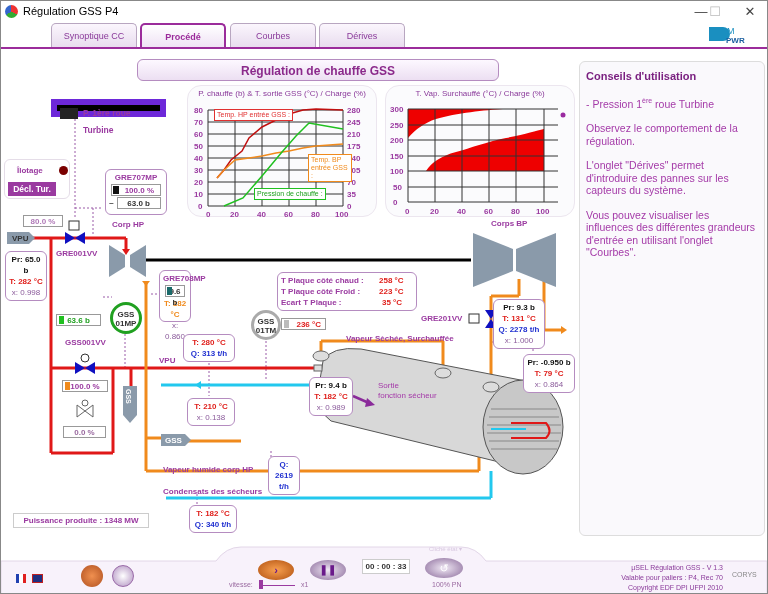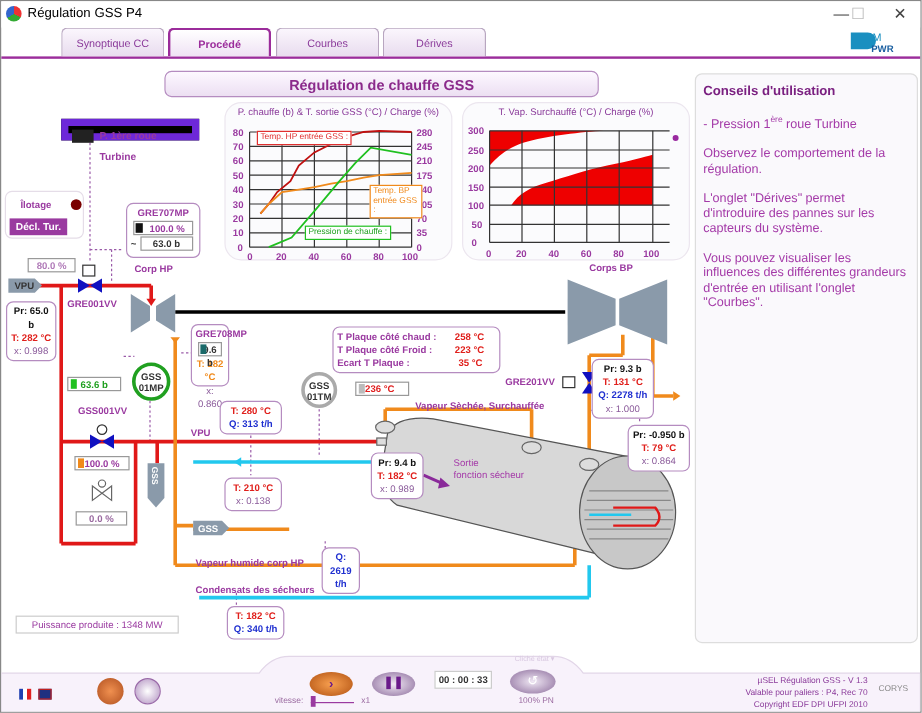--- a/index.html
+++ b/index.html
@@ -304,21 +304,21 @@
 <div class="abs inp" style="left:62px;top:425px;width:43px;color:#9a6aa0">0.0 %</div>
 <div class="abs" style="left:124px;top:388px;font-size:7px;font-weight:bold;color:#fff;writing-mode:vertical-rl">GSS</div>
 <div class="abs" style="left:164px;top:435px;font-size:8px;font-weight:bold;color:#fff">GSS</div>
 
 <div class="abs box" style="left:276px;top:271px;width:140px;text-align:left;color:#9a3aa0">
   <div><span style="display:inline-block;width:98px">T Plaque côté chaud :</span><span class="red">258 °C</span></div>
   <div><span style="display:inline-block;width:98px">T Plaque côté Froid :</span><span class="red">223 °C</span></div>
   <div><span style="display:inline-block;width:101px">Ecart T Plaque :</span><span class="red">35 °C</span></div>
 </div>
 <div class="abs" style="left:250px;top:309px;width:30px;height:30px;border:3px solid #aaa;border-radius:50%;background:#fff;font-size:8px;font-weight:bold;text-align:center;line-height:9px;padding-top:4px;color:#333"><span>GSS</span><br><span>01TM</span></div>
-<div class="abs inp" style="left:295px;top:317px;width:45px;color:#e02020;position:absolute;text-align:center;padding-right:4px"><span style="position:absolute;left:2px;top:1px;width:5px;height:8px;background:#bbb"></span><span>236 °C</span></div>
+<div class="abs inp" style="left:280px;top:317px;width:45px;color:#e02020;position:absolute;text-align:right;padding-right:4px"><span style="position:absolute;left:2px;top:1px;width:5px;height:8px;background:#bbb"></span><span>236 °C</span></div>
 <div class="abs box" style="left:182px;top:333px;width:52px">
     <div class="red">T: 280 °C</div>
     <div class="blue">Q: 313 t/h</div>
   </div>
 <div class="abs lbl" style="left:158px;top:355px">VPU</div>
 <div class="abs box" style="left:186px;top:397px;width:48px">
     <div class="red">T: 210 °C</div>
     <div class="gray">x: 0.138</div>
   </div>
 <div class="abs lbl" style="left:345px;top:333px">Vapeur Sèchée, Surchauffée</div>
@@ -344,21 +344,21 @@
     <div>Sortie</div>
     <div>fonction sécheur</div>
   </div>
 <div class="abs box" style="left:267px;top:455px;width:32px;color:#2030d0">Q: 2619 t/h</div>
 <div class="abs lbl" style="left:162px;top:464px">Vapeur humide corp HP</div>
 <div class="abs lbl" style="left:162px;top:486px">Condensats des sécheurs</div>
 <div class="abs box" style="left:188px;top:504px;width:48px">
     <div class="red">T: 182 °C</div>
     <div class="blue">Q: 340 t/h</div>
   </div>
-<div class="abs" style="left:12px;top:512px;width:136px;height:15px;border:1px solid #ccc;font-size:8px;font-weight:normal;color:#9a3aa0;line-height:14px;text-align:center;background:#fff">Puissance produite : 1348 MW</div>
+<div class="abs" style="left:12px;top:512px;width:136px;height:15px;border:1px solid #ccc;font-size:8px;font-weight:bold;color:#9a3aa0;line-height:14px;text-align:center;background:#fff">Puissance produite : 1348 MW</div>
 
 <div class="abs footer">
   <svg class="abs" style="left:0;top:0" width="766" height="54">
       <path d="M0,20 L215,20 Q225,6 240,6 L460,6 Q475,6 485,20 L766,20 L766,54 L0,54 Z" fill="#f8f2fb" stroke="#e2d6e8"></path>
     </svg>
   <span class="abs" style="left:15px;top:33px;width:10px;height:9px;background:linear-gradient(90deg,#2040b0 33%,#fff 33% 66%,#e02020 66%)"></span>
   <span class="abs" style="left:31px;top:33px;width:11px;height:9px;background:#203080;border:1px solid #c02020"></span>
   <span class="abs roundbtn" style="left:80px;top:24px;width:22px;height:22px;background:radial-gradient(#f09050,#b05020)"></span>
   <span class="abs roundbtn" style="left:111px;top:24px;width:22px;height:22px;background:radial-gradient(#fff,#b090c0);border:1px solid #9a6aa8"></span>
   <span class="abs roundbtn" style="left:257px;top:19px;width:36px;height:20px;background:radial-gradient(#f8a050,#b05010);color:#6a1a8a;font-weight:bold;font-size:11px;text-align:center;line-height:20px">›</span>

